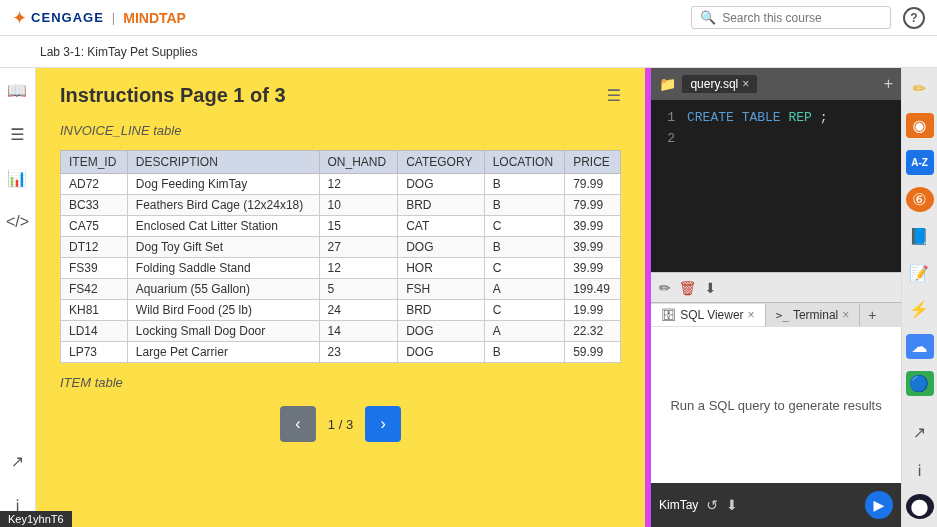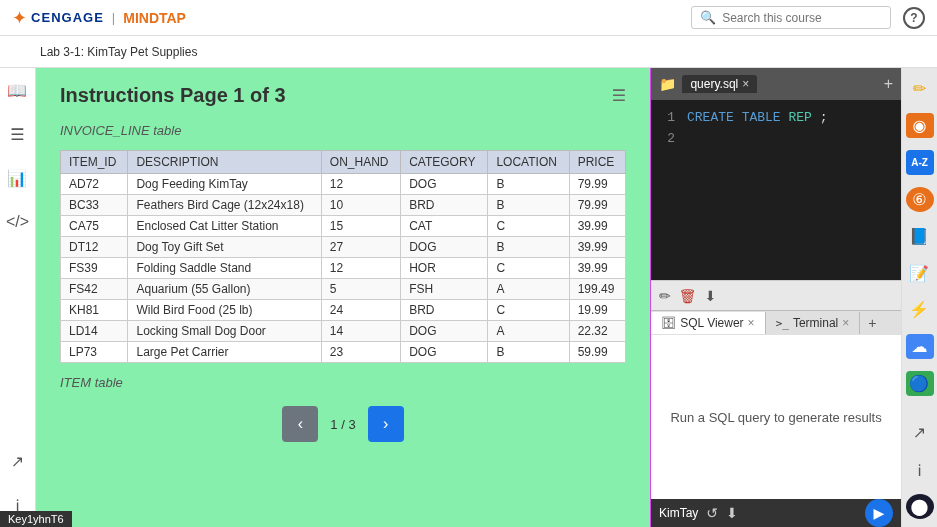--- a/index.html
+++ b/index.html
@@ -60,24 +60,24 @@
     .left-sidebar .icon-btn {
       width: 28px; height: 28px;
       display: flex; align-items: center; justify-content: center;
       cursor: pointer; color: #555; font-size: 16px;
       border-radius: 3px;
     }
 
     
     .content-panel {
       flex: 1;
-      background: #86efac;
+      background: #fde047;
       overflow-y: auto;
       padding: 16px 24px;
-      border-right: 1px solid #d946ef;
+      border-right: 6px solid #d946ef;
     }
 
     .content-header {
       display: flex;
       justify-content: space-between;
       align-items: center;
       margin-bottom: 16px;
     }
     .page-title { font-size: 20px; font-weight: bold; color: #333; }
     .menu-icon { color: #666; cursor: pointer; font-size: 16px; }
@@ -227,21 +227,21 @@
       align-items: center;
       justify-content: center;
       color: #555;
       font-size: 13px;
       overflow-y: auto;
     }
 
     
     .bottom-status {
       background: #333;
-      height: 28px;
+      height: 44px;
       display: flex;
       align-items: center;
       padding: 0 8px;
       justify-content: space-between;
       flex-shrink: 0;
       gap: 32px;
     }
     .status-user { color: #fff; font-size: 12px; }
     .status-icon { color: #ccc; font-size: 14px; cursor: pointer; }
     .play-btn {

